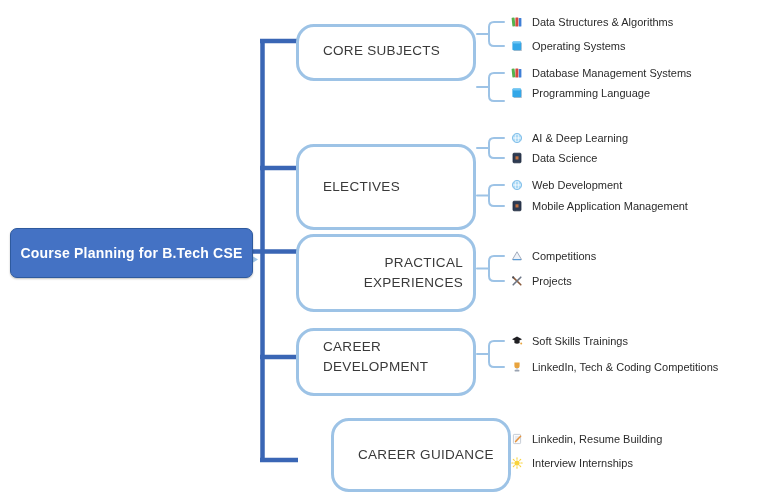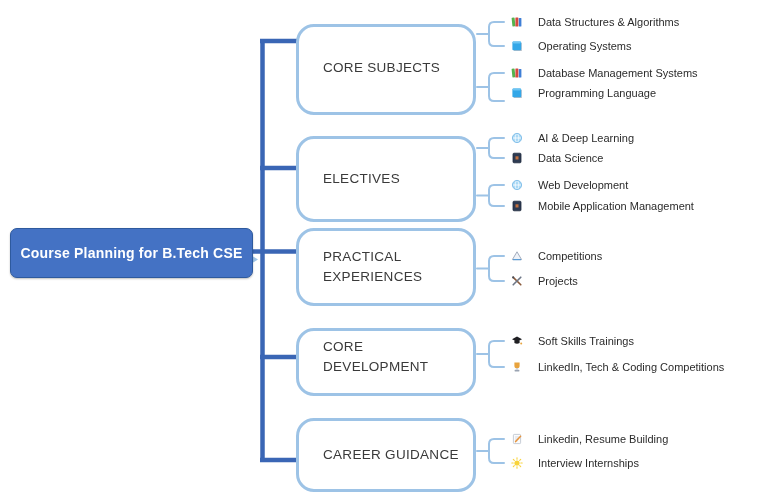--- a/index.html
+++ b/index.html
@@ -14,28 +14,28 @@
     display:flex;align-items:center;justify-content:center;
     color:#ffffff;font-weight:bold;font-size:14px;letter-spacing:.2px;
     box-shadow:0 1px 2px rgba(0,0,0,.25);box-sizing:border-box;text-align:center;
   }
   .branch{
     position:absolute;left:296px;width:180px;box-sizing:border-box;
     background:#ffffff;border:3px solid #9DC3E6;border-radius:18px;
     display:flex;align-items:center;padding-left:24px;padding-right:10px;
     color:#3A3A3A;font-size:13.5px;letter-spacing:.3px;line-height:1.5;
   }
-  .b0{top:24px;height:91px;padding-bottom:2px;}
-  .b1{top:136px;height:86px;}
-  .b2{top:228px;height:78px;}
+  .b0{top:24px;height:57px;padding-bottom:2px;}
+  .b1{top:144px;height:86px;}
+  .b2{top:234px;height:78px;text-align:right;}
   .b3{top:328px;height:68px;padding-bottom:10px;}
-  .b4{top:418px;height:74px;}
+  .b4{top:418px;height:74px;margin-left:35px;}
   .leaf{
     position:absolute;left:511px;height:18px;
-    display:flex;align-items:center;gap:15px;
+    display:flex;align-items:center;gap:9px;
     color:#2B2B2B;font-size:11px;white-space:nowrap;
   }
   .leaf .licon{width:12px;height:12px;flex:0 0 12px;display:block;}
 </style>
 </head>
 <body>
 
 <div class="canvas">
 
   <svg width="0" height="0" style="position:absolute" aria-hidden="true">
@@ -125,21 +125,21 @@
   <div class="branch b0">
     <span>CORE SUBJECTS</span>
   </div>
   <div class="branch b1">
     <span>ELECTIVES</span>
   </div>
   <div class="branch b2">
     <span>PRACTICAL EXPERIENCES</span>
   </div>
   <div class="branch b3">
-    <span>CORE DEVELOPMENT</span>
+    <span>CAREER DEVELOPMENT</span>
   </div>
   <div class="branch b4">
     <span>CAREER GUIDANCE</span>
   </div>
 
   <div class="leaf" style="top:13px">
     <svg class="licon">
         <use href="#i-books"></use>
       </svg>
     <span>Data Structures &amp; Algorithms</span>

